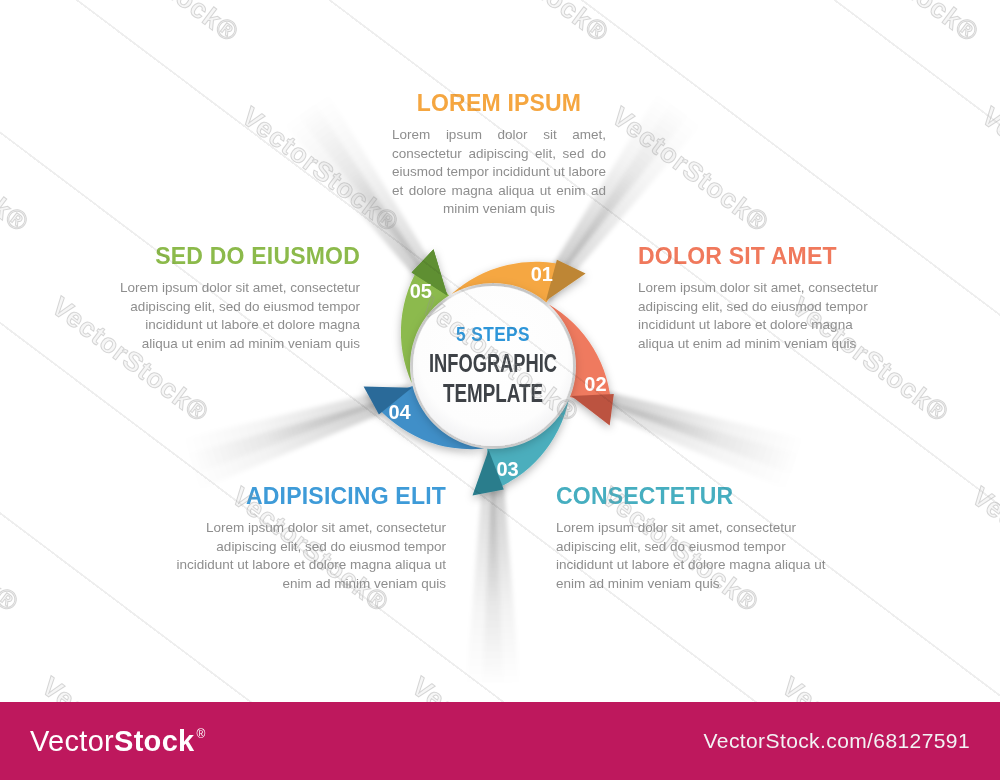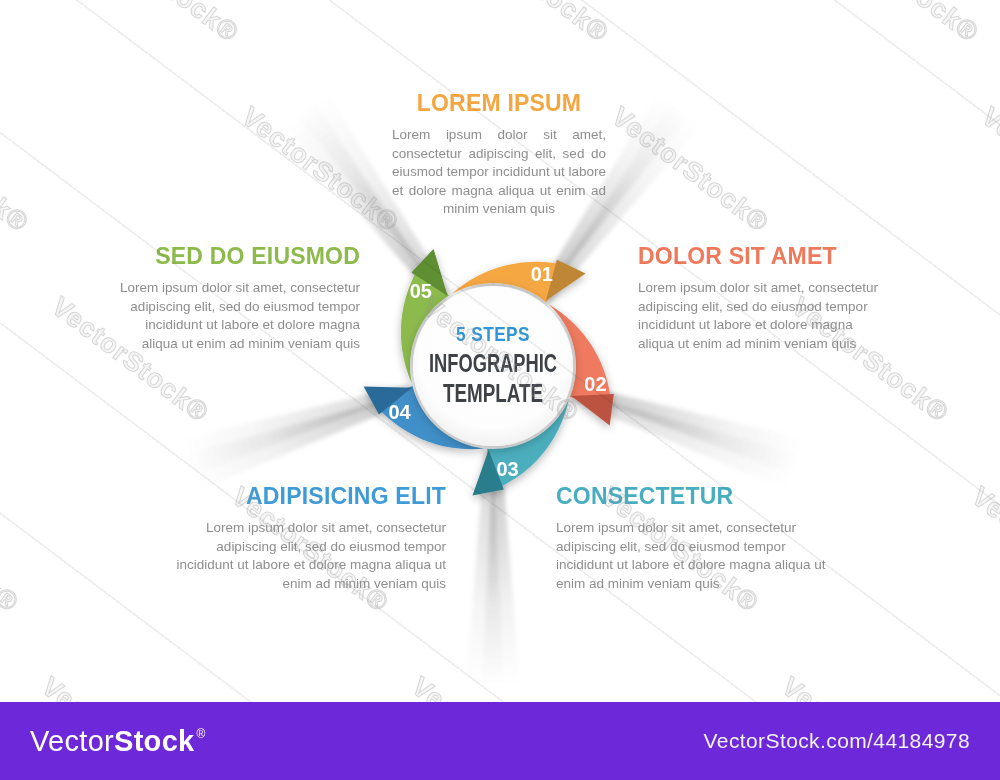--- a/index.html
+++ b/index.html
@@ -190,18 +190,18 @@
       <span class="wm" style="left: 870px; top: 360px;">VectorStock®</span>
       <span class="wm" style="left: -60px; top: 550px;">VectorStock®</span>
       <span class="wm" style="left: 310px; top: 550px;">VectorStock®</span>
       <span class="wm" style="left: 680px; top: 550px;">VectorStock®</span>
       <span class="wm" style="left: 1050px; top: 550px;">VectorStock®</span>
       <span class="wm" style="left: 120px; top: 740px;">VectorStock®</span>
       <span class="wm" style="left: 490px; top: 740px;">VectorStock®</span>
       <span class="wm" style="left: 860px; top: 740px;">VectorStock®</span>
     </div>
 
-  <div id="footer" style="background: #6d28d9;">
+  <div id="footer" style="background: #be185d;">
     <div id="brand"><span>Vector</span><span class="bold">Stock</span><sup>®</sup></div>
-    <div id="footer-url">VectorStock.com/44184978</div>
+    <div id="footer-url">VectorStock.com/68127591</div>
   </div>
 
 </div>
 
 </body></html>

